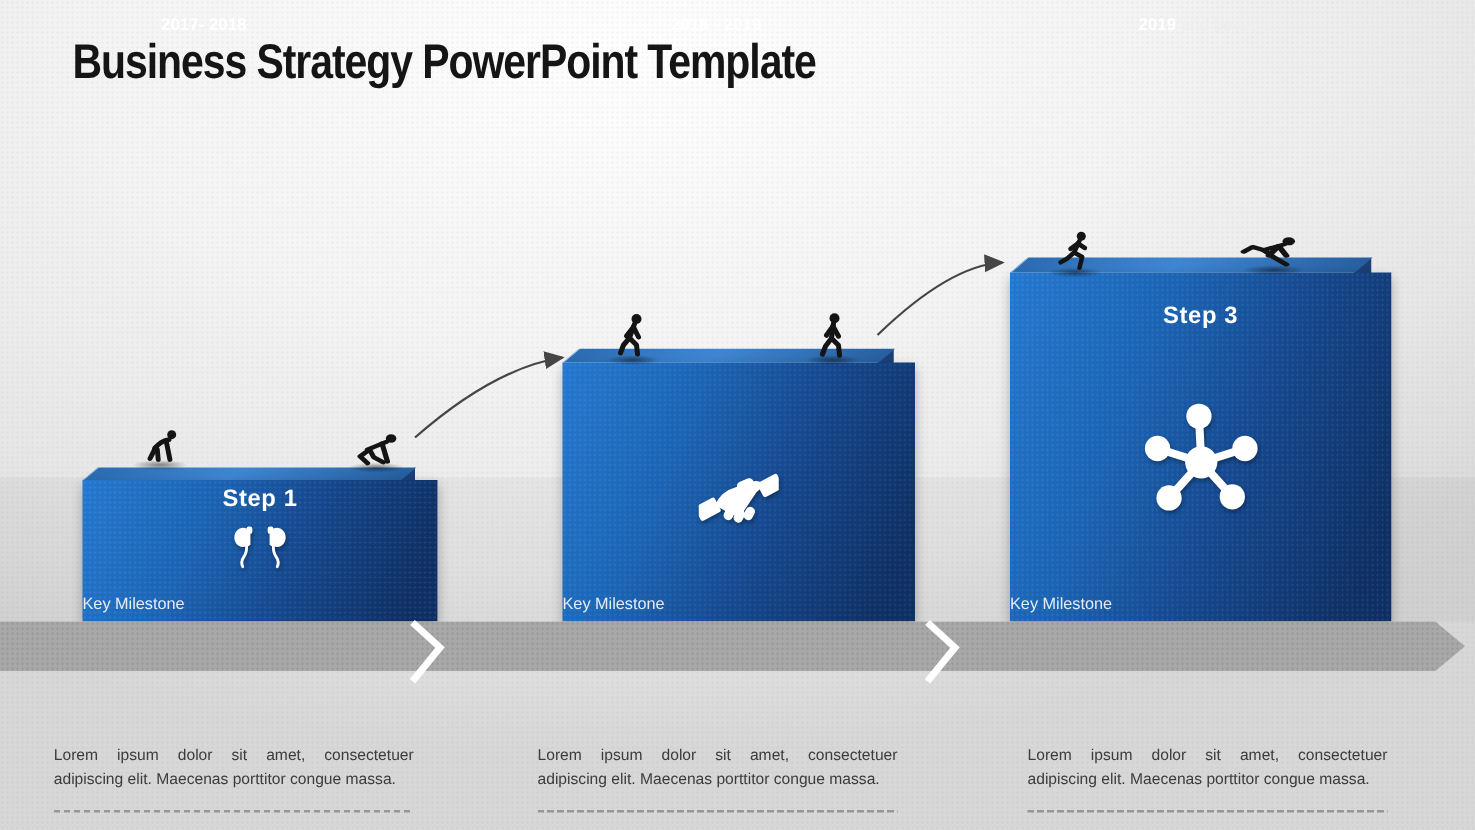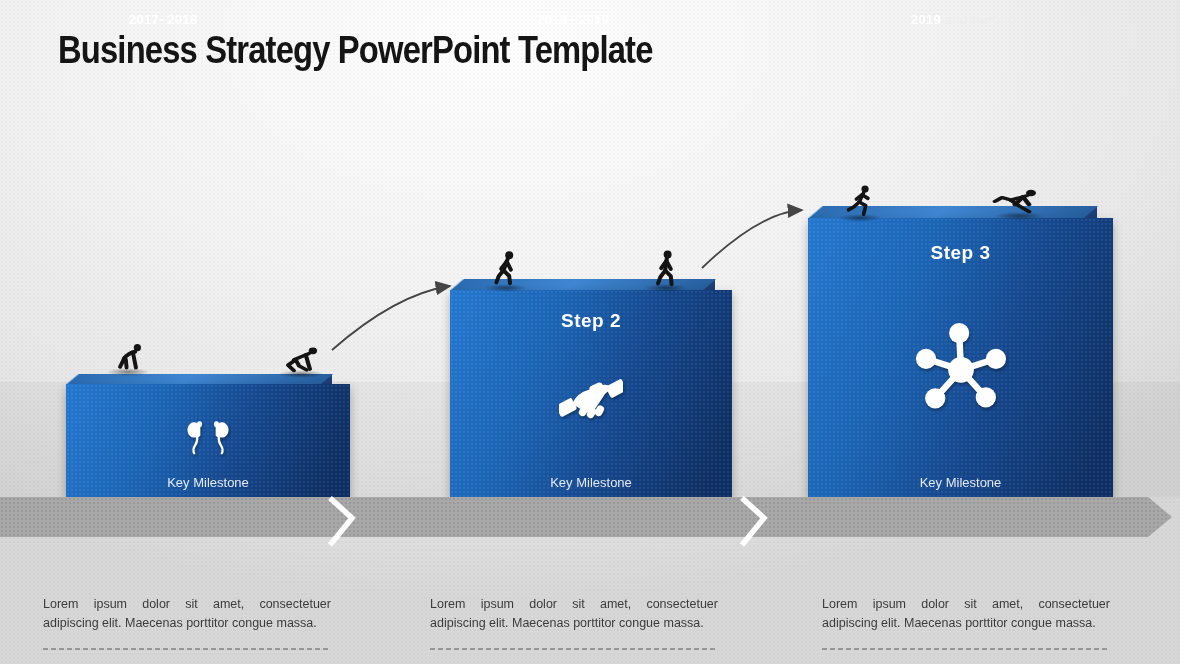--- a/index.html
+++ b/index.html
@@ -58,21 +58,21 @@
     border-left:1px solid #7fb0de;
   }
   .face.side{
     left:var(--w); top:0; width:var(--dx); height:var(--h);
     transform: skewY(var(--sky)); transform-origin: top left;
     background: linear-gradient(180deg, #1d4078 0%, #142f5c 55%, #0e2347 100%);
   }
   .step-label{ position:absolute; left:0; right:0; text-align:center;
     color:#fff; font-size:19px; font-weight:bold; letter-spacing:0.5px; }
   .box1 .step-label{ top:5px; } .box2 .step-label{ top:20px; } .box3 .step-label{ top:24px; }
-  .milestone{ position:absolute; bottom:7px; left:0; right:0; text-align:center;
+  .milestone{ position:absolute; bottom:7px; left:0; right:0; text-align:left;
     color:rgba(255,255,255,0.88); font-size:13px;margin-top:30px; }
   .icon-wrap{ position:absolute; filter: drop-shadow(1.5px 2.5px 1.5px rgba(0,0,0,0.35)); }
   .box1 .icon-wrap{ left:50%; top:36px;  transform:translateX(-50%); }
   .box2 .icon-wrap{ left:50%; top:88px;  transform:translateX(-50%); }
   .box3 .icon-wrap{ left:50%; top:104px; transform:translateX(-50%); }
   
   .figure{ position:absolute; z-index:6; }
   .fig-shadow{ position:absolute; z-index:5;
     background: radial-gradient(ellipse at center, rgba(0,0,0,0.45) 0%, rgba(0,0,0,0) 70%); }
   
@@ -91,20 +91,21 @@
 <div class="slide">
 
   <h1 class="title">Business Strategy PowerPoint Template</h1>
 
   <div class="floor"></div>
 
   <div class="box box1">
     <div class="face side"></div>
     <div class="face top"></div>
     <div class="face front">
+      <div class="step-label">Step 1</div>
       <div class="icon-wrap">
         <svg width="46" height="36" viewBox="0 0 60 46">
           <g fill="#fff">
             <path d="M15,3 a9,10 0 1,0 0,19 q3,0 5,-2 L20,5 q-2,-2 -5,-2 z"></path>
             <rect x="16" y="1" width="6" height="8" rx="2.5"></rect>
             <path d="M16,21 q0.5,7 -3,12 q-3.5,5 -1,10" fill="none" stroke="#fff" stroke-width="3" stroke-linecap="round"></path>
           </g>
           <g fill="#fff" transform="scale(-1,1) translate(-60,0)">
             <path d="M15,3 a9,10 0 1,0 0,19 q3,0 5,-2 L20,5 q-2,-2 -5,-2 z"></path>
             <rect x="16" y="1" width="6" height="8" rx="2.5"></rect>
@@ -113,21 +114,20 @@
         </svg>
       </div>
       <div class="milestone">Key Milestone</div>
     </div>
   </div>
 
   <div class="box box2">
     <div class="face side"></div>
     <div class="face top"></div>
     <div class="face front">
-      <div class="step-label">Step 2</div>
       <div class="icon-wrap">
         <svg width="64" height="42" viewBox="0 0 64 42">
           <g fill="#fff">
             <rect x="-2" y="23" width="18" height="13" rx="2" transform="rotate(-28 7 29)"></rect>
             <rect x="48" y="4" width="18" height="13" rx="2" transform="rotate(-28 57 10)"></rect>
             <path d="M13,26 Q18,15 29,12 L44,7 Q50,6 51.5,11 L46,16 L36,31 Q31,36 25,33 Z"></path>
             <rect x="21" y="27" width="7.5" height="11" rx="3.7" transform="rotate(28 24 32)"></rect>
             <rect x="29" y="29" width="7.5" height="11" rx="3.7" transform="rotate(28 32 34)"></rect>
             <rect x="37" y="27" width="7.5" height="11" rx="3.7" transform="rotate(28 40 32)"></rect>
             <rect x="30" y="6" width="14" height="7" rx="3.5" transform="rotate(-24 37 9)"></rect>

